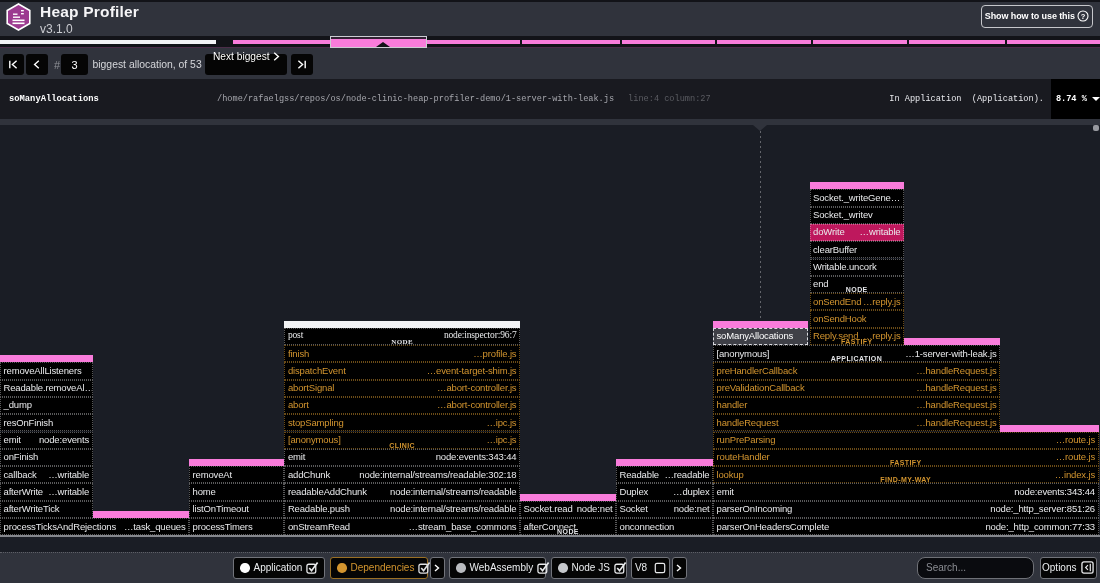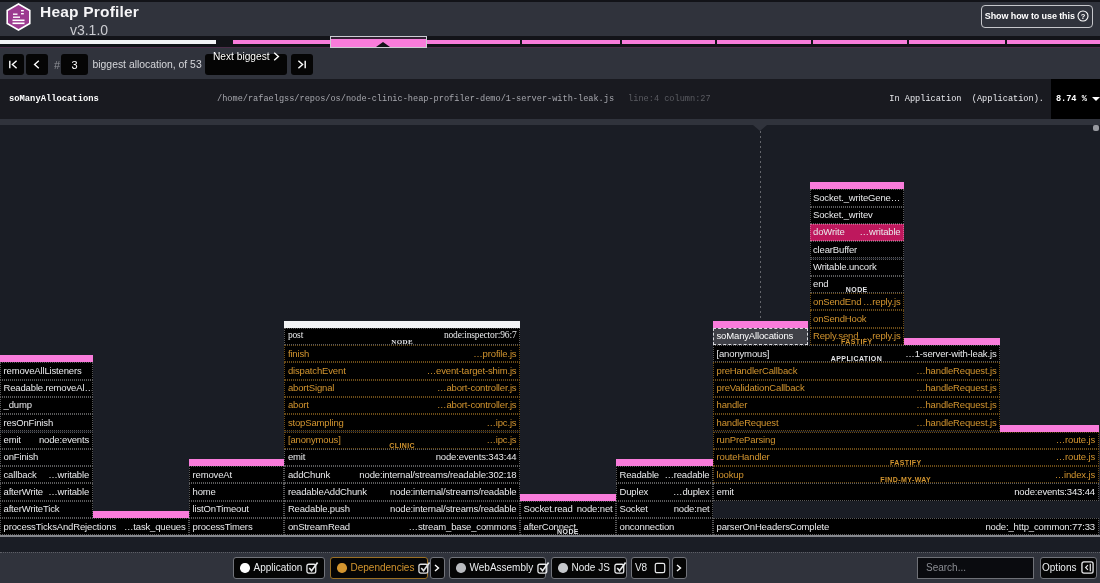--- a/index.html
+++ b/index.html
@@ -29,21 +29,21 @@
   <g fill="#fff">
     <rect x="7" y="10.5" width="4.5" height="1.4"></rect>
     <rect x="15" y="7" width="2.8" height="1.4"></rect>
     <rect x="15" y="10" width="2.8" height="1.4"></rect>
     <rect x="7" y="13.5" width="7" height="1.4"></rect>
     <rect x="6.5" y="16.5" width="12" height="1.6"></rect>
     <rect x="6.5" y="19.5" width="12" height="1.6"></rect>
   </g>
 </svg>
 <div class="abs" style="left:40px;top:3px;font-size:15.5px;letter-spacing:.2px;font-weight:bold;color:#f5f5f7">Heap Profiler</div>
-<div class="abs" style="left:40px;top:21.5px;width:98px;text-align:center;font-size:14px;color:#cbccd1">v3.1.0</div>
+<div class="abs" style="left:40px;top:21.5px;width:98px;text-align:left;font-size:12px;color:#cbccd1">v3.1.0</div>
 <div class="abs" style="left:981px;top:4.5px;width:112px;height:23px;border:1px solid #c6c7cb;border-radius:4px;display:flex;align-items:center;justify-content:center;color:#fff;font-size:9px;font-weight:bold;white-space:nowrap;letter-spacing:-.1px">
   Show how to use this&nbsp;
   <svg width="12" height="12" viewBox="0 0 12 12">
         <circle cx="6" cy="6" r="5" fill="none" stroke="#fff" stroke-width="1.1"></circle>
         <text x="6" y="8.6" font-size="7.5" font-weight="bold" fill="#fff" text-anchor="middle" font-family="Liberation Sans">?</text>
       </svg>
 </div>
 
 <div class="abs" style="left:0;top:36.4px;width:1100px;height:11.4px;background:#121318;border-bottom:1px solid rgba(249,124,219,.25)">
   <div class="abs" style="left:0;top:3.4px;width:215.6px;height:4px;background:#f2f3f5"></div>
@@ -173,20 +173,24 @@
     </div>
     <div class="fr" style="left:713px;top:466.1px;width:385.5px;height:17.3px;background:#000;border:1px dotted rgba(211,149,47,.5);color:#d3952f;">
       <i>lookup</i>
       <u>…index.js</u>
       <b style="color:#d3952f">FIND-MY-WAY</b>
     </div>
     <div class="fr" style="left:713px;top:483.4px;width:385.5px;height:17.3px;background:#000;border:1px dotted rgba(233,234,236,.38);color:#e9eaec;">
       <i>emit</i>
       <u>node:events:343:44</u>
     </div>
+    <div class="fr" style="left:713px;top:500.7px;width:385.5px;height:17.3px;background:#000;border:1px dotted rgba(233,234,236,.38);color:#e9eaec;">
+      <i>parserOnIncoming</i>
+      <u>node:_http_server:851:26</u>
+    </div>
     <div class="fr" style="left:713px;top:518.0px;width:385.5px;height:17.3px;background:#000;border:1px dotted rgba(233,234,236,.38);color:#e9eaec;">
       <i>parserOnHeadersComplete</i>
       <u>node:_http_common:77:33</u>
     </div>
     <div class="fr" style="left:616px;top:466.1px;width:97px;height:17.3px;background:#000;border:1px dotted rgba(233,234,236,.38);color:#e9eaec;">
       <i>Readable</i>
       <u>…readable</u>
     </div>
     <div class="fr" style="left:616px;top:483.4px;width:97px;height:17.3px;background:#000;border:1px dotted rgba(233,234,236,.38);color:#e9eaec;">
       <i>Duplex</i>
@@ -341,21 +345,21 @@
 <div class="fbtn" style="left:631px;width:39px;justify-content:center">V8
   <svg style="margin-left:7px" width="12" height="12" viewBox="0 0 14 14">
         <rect x="1.5" y="1.5" width="11" height="11" rx="2" fill="none" stroke="#e9eaec" stroke-width="1.4"></rect>
       </svg>
 </div>
 <div class="fbtn" style="left:672px;width:14.5px;justify-content:center">
   <svg width="6" height="8" viewBox="0 0 6 8">
         <path d="M1 1l3.5 3L1 7" stroke="#fff" stroke-width="1.4" fill="none"></path>
       </svg>
 </div>
-<div class="fbtn" style="left:917px;width:117px;background:#0a0b0f;border-color:#6f7177;border-radius:0;color:#8b8d93;padding-left:8px">Search...</div>
+<div class="fbtn" style="left:917px;width:117px;background:#0a0b0f;border-color:#6f7177;border-radius:8px;color:#8b8d93;padding-left:8px">Search...</div>
 <div class="fbtn" style="left:1039.5px;width:57.5px;justify-content:center">Options
   <svg style="margin-left:5px" width="13" height="13" viewBox="0 0 14 14">
         <rect x="1" y="1" width="12" height="12" rx="2" fill="none" stroke="#e9eaec" stroke-width="1.4"></rect>
         <path d="M7.5 4.5L5 7l2.5 2.5" stroke="#e9eaec" stroke-width="1.3" fill="none"></path>
         <path d="M10 3v8" stroke="#e9eaec" stroke-width="1.3"></path>
       </svg>
 </div>
 
 </div>
 </body></html>

